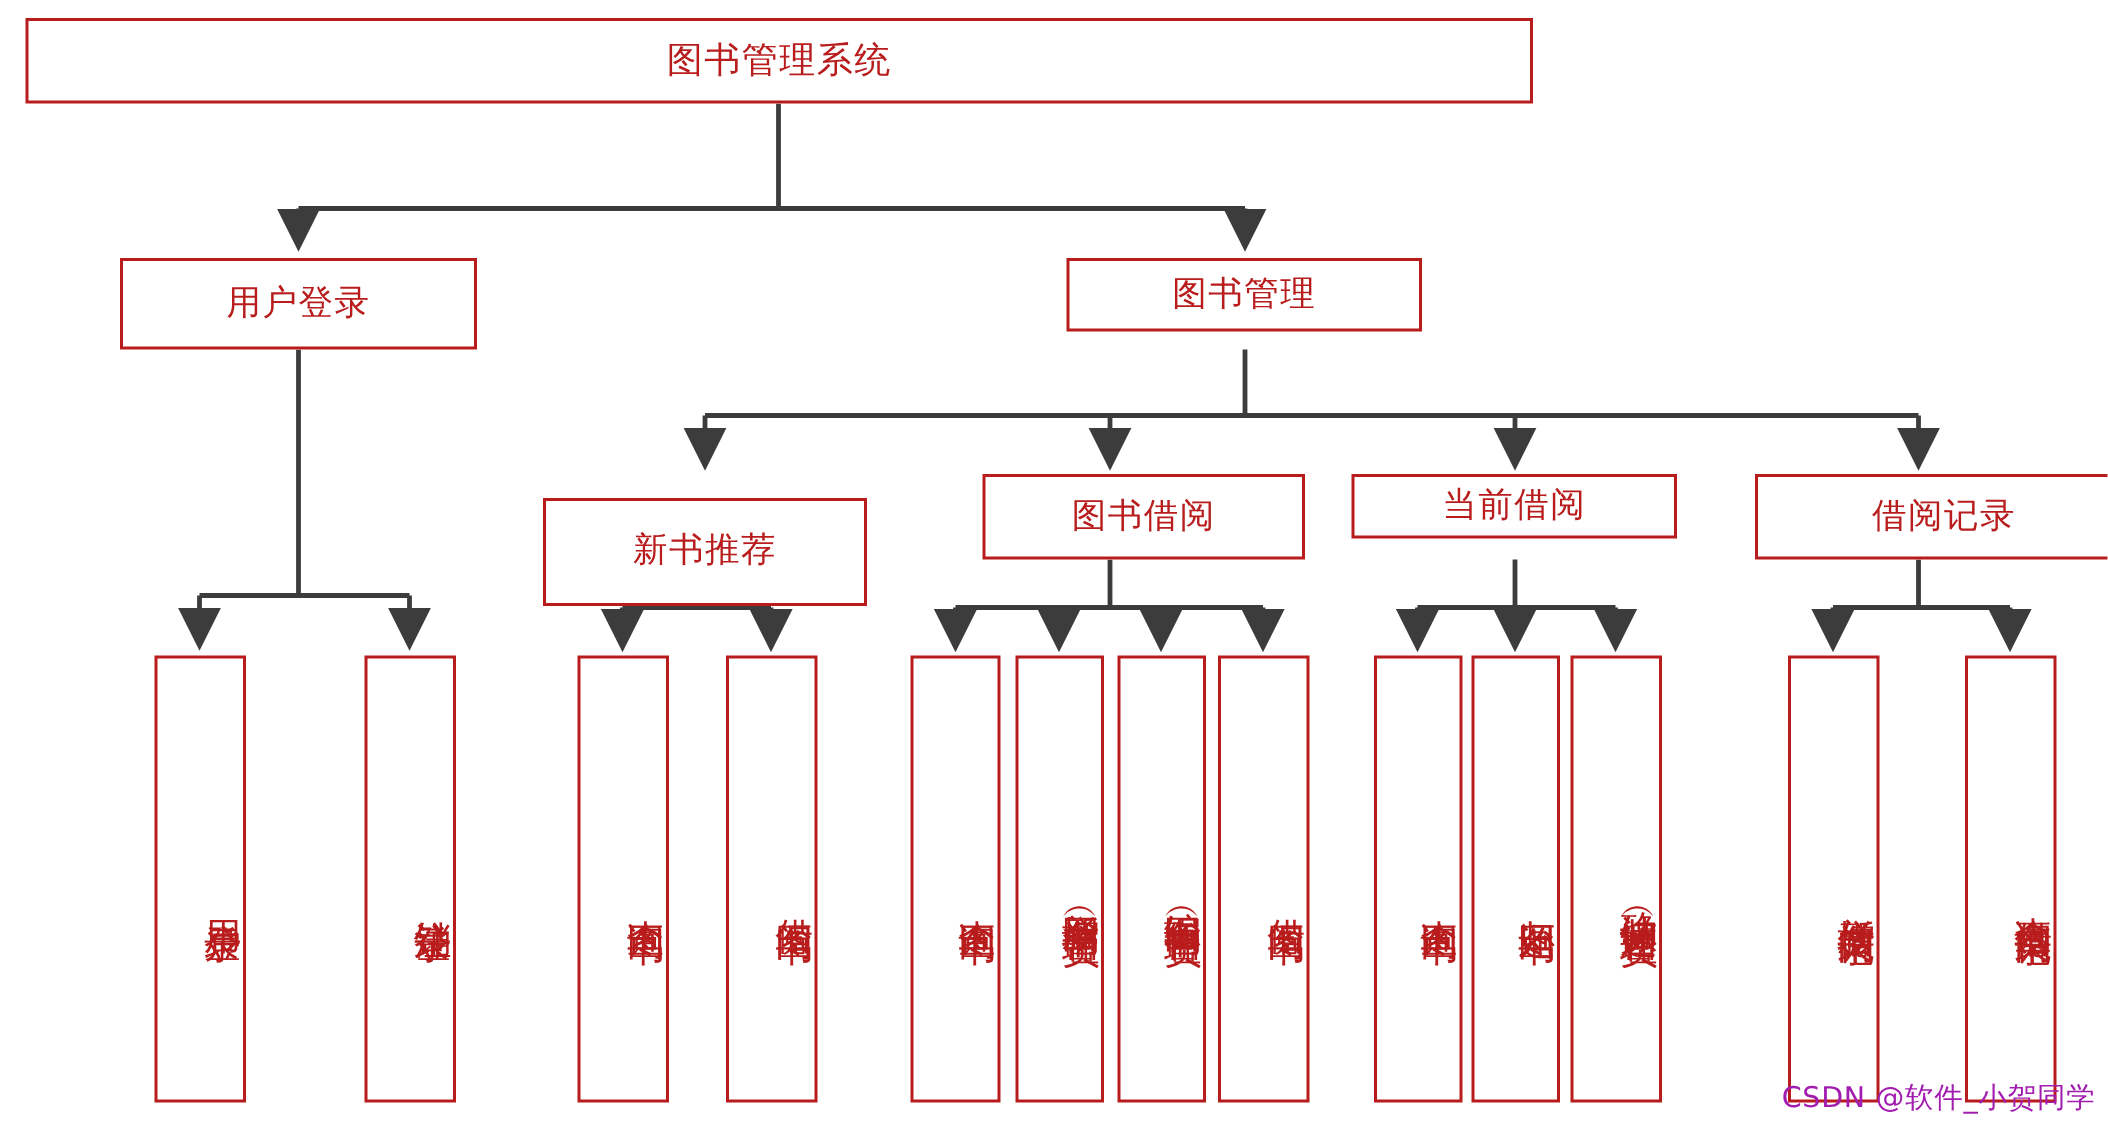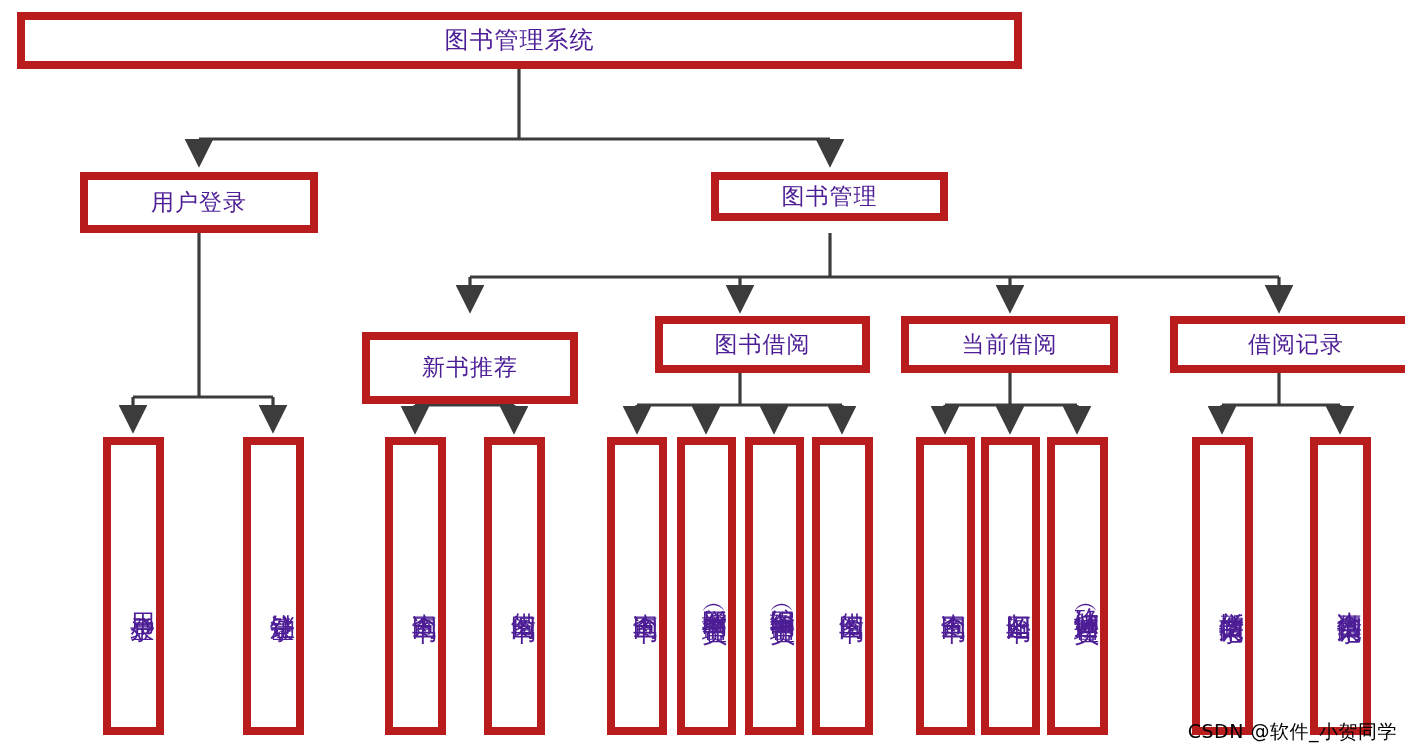--- a/index.html
+++ b/index.html
@@ -16,25 +16,25 @@
   }
   #edges{
     position:absolute;left:0;top:0;
     width:1405px;height:747px;
     pointer-events:none;
   }
   .node{
     position:absolute;
     box-sizing:border-box;
     background:#ffffff;
-    border:8px solid #b91c1c;
+    border:2px solid #b91c1c;
     display:flex;
     align-items:center;
     justify-content:center;
-    color:#4c1d95;
+    color:#b91c1c;
     line-height:1.12;
   }
   
   .node.h{
     font-size:23px;
     text-align:center;
     letter-spacing:1px;
   }
   .node.root{
     font-size:24px;
@@ -52,21 +52,21 @@
   .node.v > span{
     display:block;
     writing-mode:vertical-rl;
     text-orientation:upright;
   }
   .watermark{
     position:absolute;
     right:8px;
     bottom:2px;
     font-size:19px;
-    color:#000000;
+    color:#a21caf;
     white-space:nowrap;
     letter-spacing:0.5px;
     font-family:"DejaVu Sans","Liberation Sans",sans-serif;
   }
 </style>
 </head>
 <body>
 
 <div id="diagram">
 
@@ -120,21 +120,21 @@
     </g>
   </svg>
 
   <div class="node h root" style="left:17px;top:12px;width:1005px;height:57px;">图书管理系统</div>
 
   <div class="node h" style="left:80px;top:172px;width:238px;height:61px;">用户登录</div>
   <div class="node h" style="left:711px;top:172px;width:237px;height:49px;">图书管理</div>
 
   <div class="node h" style="left:362px;top:332px;width:216px;height:72px;">新书推荐</div>
   <div class="node h" style="left:655px;top:316px;width:215px;height:57px;">图书借阅</div>
-  <div class="node h" style="left:901px;top:316px;width:217px;height:57px;">当前借阅</div>
+  <div class="node h" style="left:901px;top:316px;width:217px;height:43px;">当前借阅</div>
   <div class="node h" style="left:1170px;top:316px;width:252px;height:57px;">借阅记录</div>
 
   <div class="node v" style="left:103px;top:437px;width:61px;height:298px;">
     <span>用户登录</span>
   </div>
   <div class="node v" style="left:243px;top:437px;width:61px;height:298px;">
     <span>注销登录</span>
   </div>
 
   <div class="node v" style="left:385px;top:437px;width:61px;height:298px;">

